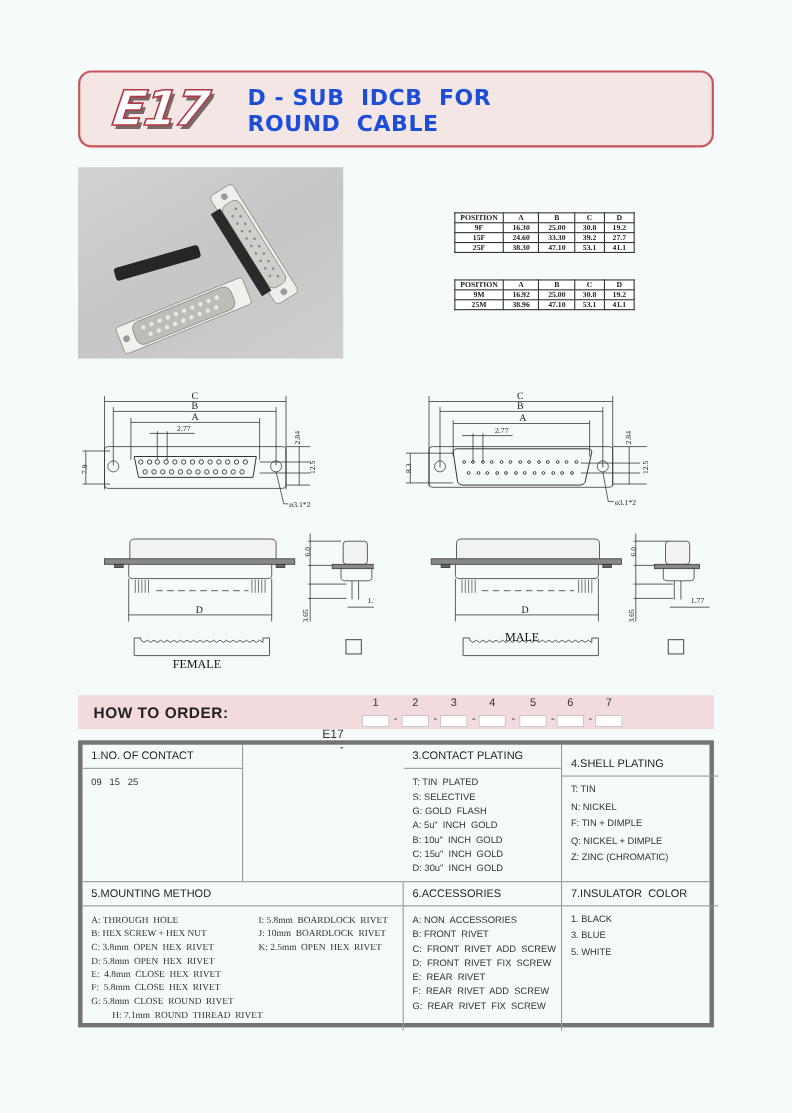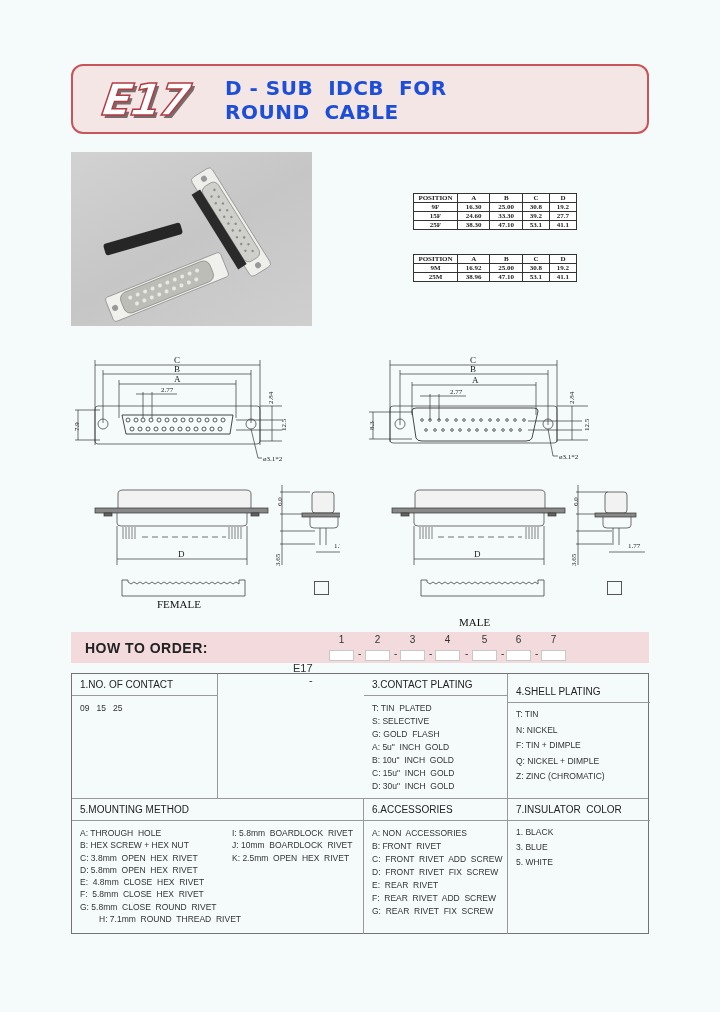--- a/index.html
+++ b/index.html
@@ -69,35 +69,35 @@
     font-family: "Liberation Sans", sans-serif; font-size: 11px; color: #333;
   }
   .order-prefix { position: absolute; left: 0; top: 26px; text-align: right; }
   .slot { position: absolute; top: 14px; width: 25px; height: 11px; background: #fff; border: 1px solid #c8c8c8; }
   .slot-num { position: absolute; top: -2px; width: 25px; text-align: center; font-size: 10px; color: #333; }
   .sep { position: absolute; top: 12px; font-size: 10px; color: #333; }
 
   
   .opt-grid {
     position: absolute; left: 71px; top: 673px; width: 578px; height: 261px;
-    border: 1px solid #737373;
+    border: 4px solid #737373;
   }
   .cell { position: absolute; border-right: 1px solid #999; }
   .cell:last-child { border-right: none; }
   .cell-head {
     height: 22px; border-bottom: 1px solid #999; padding: 5px 0 0 8px;
     font-family: "Liberation Sans", sans-serif; font-size: 10px; color: #222;
   }
   .cell-body {
     padding: 6px 0 0 8px; font-family: "Liberation Sans", sans-serif;
     font-size: 8.5px; color: #333; line-height: 13px;
   }
   .row-divider { position: absolute; left: 0; width: 100%; border-top: 1px solid #999; }
   .twocol { display: flex; }
-  .twocol > div { flex: none; }
+  .twocol > div { flex: none; font-family: Liberation Serif, serif; }
 </style>
 </head>
 <body>
 
 <div class="header">
   <div class="logo">E17</div>
   <div class="title">
     <div>D - SUB  IDCB  FOR</div>
     <div>ROUND  CABLE</div>
   </div>
@@ -455,21 +455,21 @@
 </div>
 <div style="position:absolute; left:314px; top:581px; width:15px; height:14px; border:1px solid #555;"></div>
 <div class="caption" style="left:157px; top:598px;">FEMALE</div>
 
 <div class="drawing" style="left:420px; top:578px;">
   <svg width="125" height="22" viewBox="0 0 125 22" stroke="#444" fill="none" stroke-width="0.8">
     <path d="M1 2 L1 18 L124 18 L124 2 L118 2 L118 6 L115 4 L112 6 L109 4 L106 6 L103 4 L100 6 L97 4 L94 6 L91 4 L88 6 L85 4 L82 6 L79 4 L76 6 L73 4 L70 6 L67 4 L64 6 L61 4 L58 6 L55 4 L52 6 L49 4 L46 6 L43 4 L40 6 L37 4 L34 6 L31 4 L28 6 L25 4 L22 6 L19 4 L16 6 L13 4 L10 6 L7 4 L7 2 Z"></path>
   </svg>
 </div>
 <div style="position:absolute; left:607px; top:581px; width:15px; height:14px; border:1px solid #555;"></div>
-<div class="caption" style="left:459px; top:616px;">MALE</div>
+<div class="caption" style="left:459px; top:574px;">MALE</div>
 
 <div class="order-bar">
   <div class="order-title">HOW  TO  ORDER:</div>
   <div class="order-code">
     <span class="order-prefix">E17 -</span>
     <div class="slot-num" style="left:36px;">1</div>
     <div class="slot" style="left:36px;"></div>
     <span class="sep" style="left:65px;">-</span>
     <div class="slot-num" style="left:72px;">2</div>
     <div class="slot" style="left:72px;"></div>

